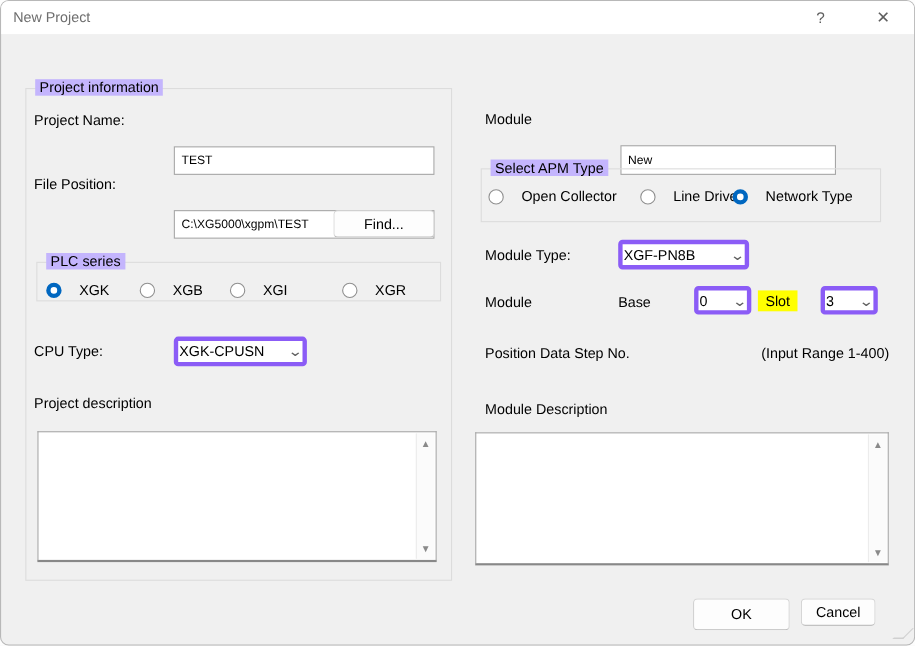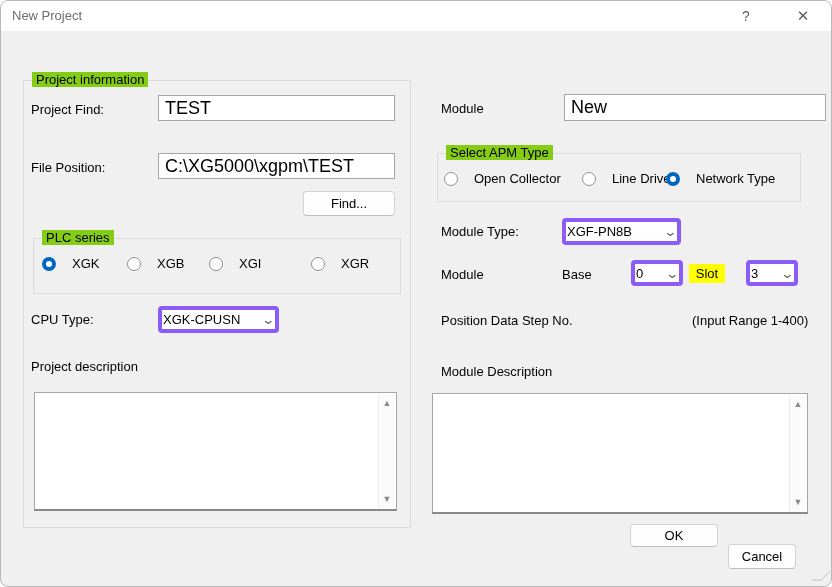--- a/index.html
+++ b/index.html
@@ -18,29 +18,29 @@
     position:absolute; top:0; width:32px; height:30px; display:flex; align-items:center; justify-content:center;
     color:#5f5f5f; font-size:14px; cursor:default;
   }
   .help-btn { left:729px; }
   .close-btn { left:786px; font-size:15px; }
 
   .label { position:absolute; font-size:13px; color:#000; white-space:nowrap; }
 
   .textbox {
     position:absolute; background:#fff; border:1px solid #a6a6a6;
-    font-family:"Liberation Sans", sans-serif; font-size:18px; color:#000;
-    padding:0 6px; box-sizing:border-box; outline:none;
+    font-family:"Liberation Sans", sans-serif; font-size:11px; color:#000;
+    padding:0 6px; box-sizing:border-box; outline:none;margin-top:38px;
   }
 
   .groupbox {
     position:absolute; border:1px solid #dcdcdc; background:transparent; box-sizing:border-box;
   }
   .groupbox-label {
-    position:absolute; top:-9px; left:8px; background:#84cc16; padding:0 4px; font-size:13px; color:#000; white-space:nowrap;
+    position:absolute; top:-9px; left:8px; background:#c4b5fd; padding:0 4px; font-size:13px; color:#000; white-space:nowrap;
   }
 
   .btn {
     position:absolute; background:#fdfdfd; border:1px solid #d2d2d2; border-bottom-color:#bdbdbd;
     border-radius:4px; font-size:13px; color:#000; display:flex; align-items:center; justify-content:center;
     box-sizing:border-box; cursor:default;
   }
 
   .combo {
     position:absolute; background:#fff; border:4px solid #8b5cf6; border-radius:4px;
@@ -86,31 +86,31 @@
   <div class="titlebar">
     <span class="title-text">New Project</span>
     <div class="title-btn help-btn">?</div>
     <div class="title-btn close-btn">✕</div>
   </div>
 
   <div class="groupbox" style="left:22px; top:79px; width:388px; height:448px;">
     <span class="groupbox-label">Project information</span>
   </div>
 
-  <span class="label" style="left:30px; top:101px;">Project Find:</span>
+  <span class="label" style="left:30px; top:101px;">Project Name:</span>
   <input class="textbox" style="left: 157px; top: 94px; width: 237px; height: 26px;" readonly="" value="TEST">
 
   <span class="label" style="left:30px; top:159px;">File Position:</span>
   <input class="textbox" style="left: 157px; top: 152px; width: 237px; height: 26px;" readonly="" value="C:\XG5000\xgpm\TEST">
 
   <div class="btn" style="left:302px; top:190px; width:92px; height:25px;">
     <span>Find...</span>
   </div>
 
-  <div class="groupbox" style="left:32px; top:237px; width:368px; height:56px;">
+  <div class="groupbox" style="left:32px; top:237px; width:368px; height:36px;">
     <span class="groupbox-label">PLC series</span>
   </div>
   <div class="radio-item" style="left:41px; top:255px;">
     <span class="radio checked"></span>
     <span class="radio-label">XGK</span>
   </div>
   <div class="radio-item" style="left:126px; top:255px;text-align:center;">
     <span class="radio"></span>
     <span class="radio-label">XGB</span>
   </div>
@@ -132,21 +132,21 @@
   <span class="label" style="left:30px; top:358px;">Project description</span>
   <div class="textarea-box" style="left:33px; top:391px; width:363px; height:119px;">
     <span></span>
     <div class="vscrollbar">
       <span class="scroll-arrow">▲</span>
       <span class="scroll-arrow">▼</span>
     </div>
   </div>
 
   <span class="label" style="left:440px; top:100px;">Module</span>
-  <input class="textbox" style="left: 563px; top: 93px; width: 262px; height: 27px;" readonly="" value="New">
+  <input class="textbox" style="left: 563px; top: 93px; width: 196px; height: 27px;" readonly="" value="New">
 
   <div class="groupbox" style="left:436px; top:152px; width:364px; height:49px;">
     <span class="groupbox-label">Select APM Type</span>
   </div>
   <div class="radio-item" style="left:443px; top:170px;">
     <span class="radio"></span>
     <span class="radio-label">Open Collector</span>
   </div>
   <div class="radio-item" style="left:581px; top:170px;">
     <span class="radio"></span>
@@ -182,21 +182,21 @@
 
   <span class="label" style="left:440px; top:363px;">Module Description</span>
   <div class="textarea-box" style="left:431px; top:392px; width:376px; height:121px;">
     <span></span>
     <div class="vscrollbar">
       <span class="scroll-arrow">▲</span>
       <span class="scroll-arrow">▼</span>
     </div>
   </div>
 
-  <div class="btn" style="left:629px; top:523px; width:88px; height:23px;">
+  <div class="btn" style="left:629px; top:543px; width:88px; height:29px;">
     <span>OK</span>
   </div>
   <div class="btn" style="left:727px; top:543px; width:68px; height:25px;">
     <span>Cancel</span>
   </div>
 
   <div class="resize-grip"></div>
 </div>
 
 </body></html>

